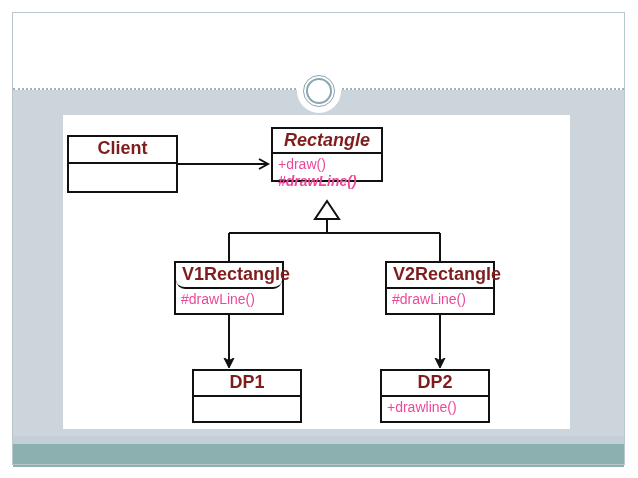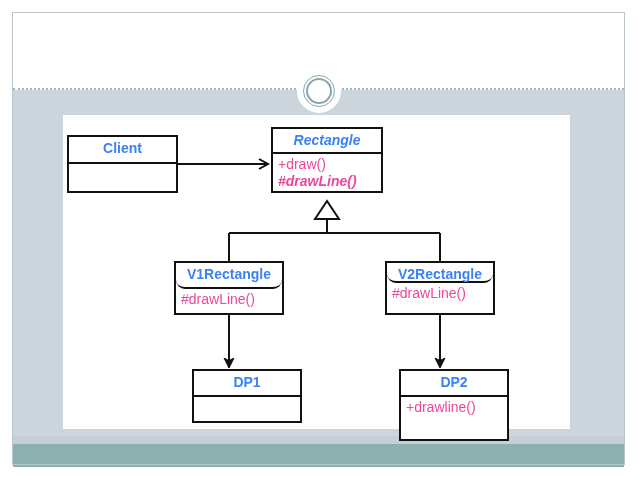--- a/index.html
+++ b/index.html
@@ -136,23 +136,23 @@
 
   
   .uml-class {
     position: absolute;
     background: #ffffff;
     border: 2px solid #111111;
     box-sizing: border-box;
   }
   .uml-name {
     text-align: center;
-    font-size: 14px;
+    font-size: 18px;
     font-weight: bold;
-    color: #3b82f6;
+    color: #7f1d1d;
     padding: 3px 6px 4px 6px;
     border-bottom: 2px solid #111111;
     box-sizing: border-box;
     white-space: nowrap;
     line-height: 17px;
   }
   .uml-name.abstract {
     font-style: italic;
   }
   .uml-members {
@@ -170,33 +170,33 @@
     font-weight: bold;
   }
   .uml-members.empty {
     min-height: 26px;
   }
 
   
   #box-client      { left: 67px;  top: 135px; width: 111px; height: 58px; }
   #box-client .uml-name { height: 27px; }
 
-  #box-rectangle   { left: 271px; top: 127px; width: 112px; height: 66px; }
+  #box-rectangle   { left: 271px; top: 127px; width: 112px; height: 55px; }
   #box-rectangle .uml-name { height: 25px; }
 
   #box-v1rectangle { left: 174px; top: 261px; width: 110px; height: 54px; }
   #box-v1rectangle .uml-name { height: 26px; border-radius: 9px; }
 
   #box-v2rectangle { left: 385px; top: 261px; width: 110px; height: 54px; }
-  #box-v2rectangle .uml-name { height: 20px; border-radius: 9px; }
+  #box-v2rectangle .uml-name { height: 26px; }
 
   #box-dp1         { left: 192px; top: 369px; width: 110px; height: 54px; }
   #box-dp1 .uml-name { height: 26px; }
 
-  #box-dp2         { left: 399px; top: 369px; width: 110px; height: 72px; }
+  #box-dp2         { left: 380px; top: 369px; width: 110px; height: 54px; }
   #box-dp2 .uml-name { height: 26px; }
 </style>
 </head>
 <body>
 
 <div id="slide">
 
   <div class="header-band"></div>
   <div class="body-band"></div>
   <div class="body-band-lower"></div>

